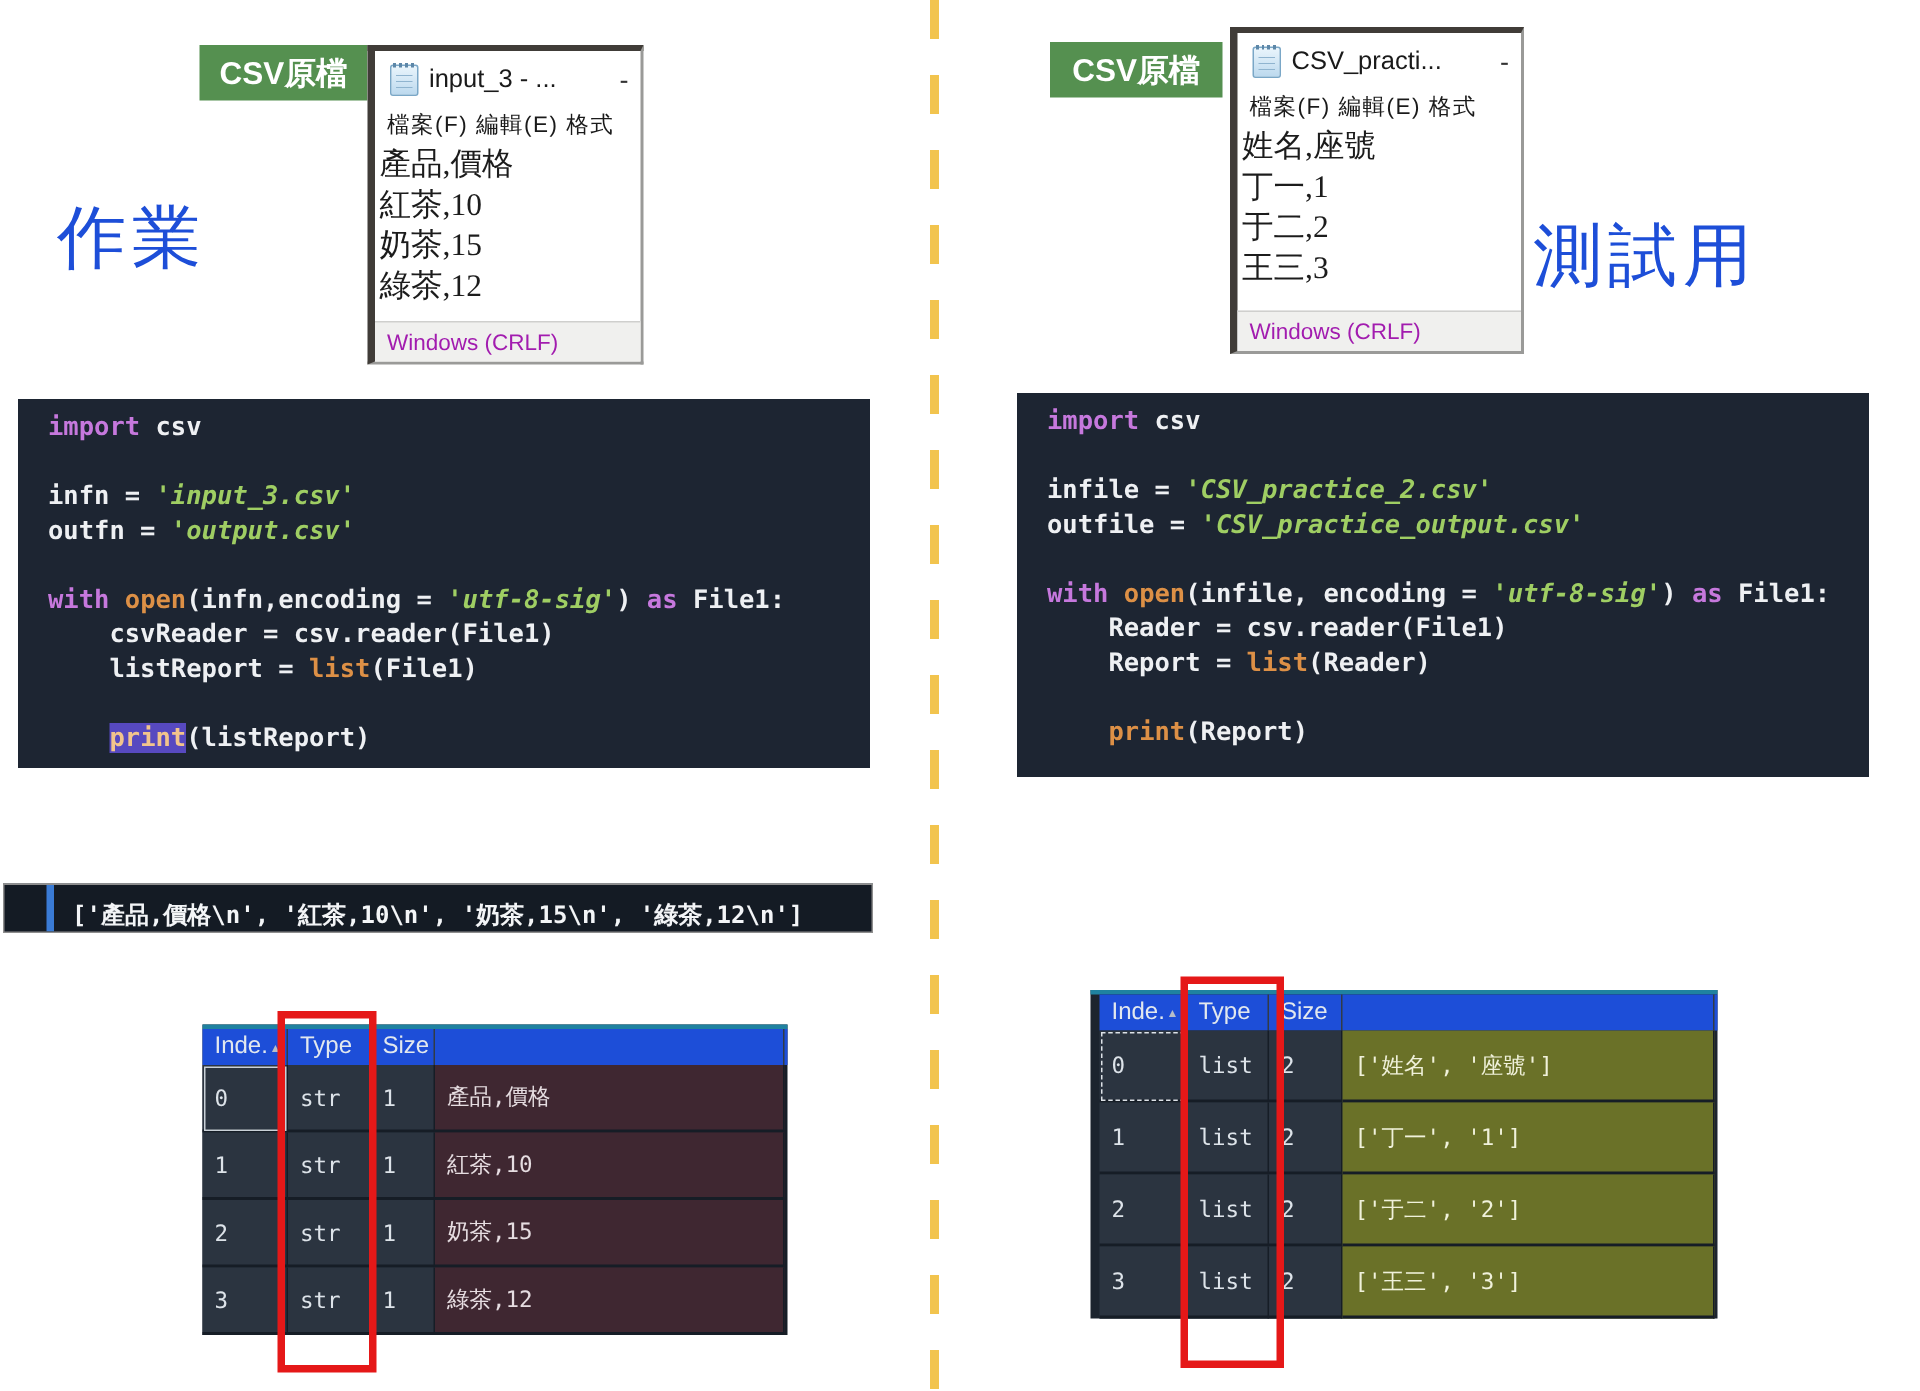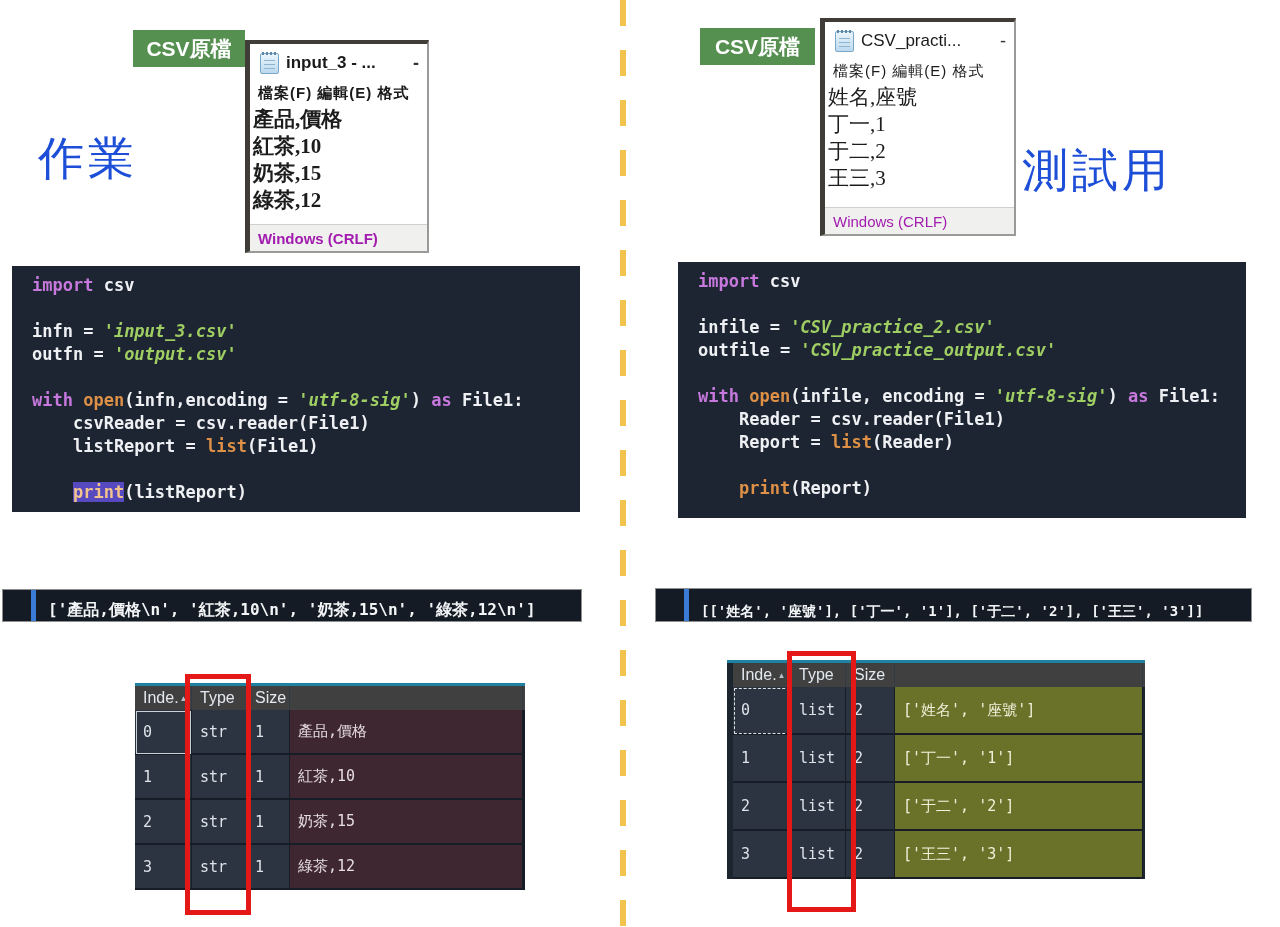--- a/index.html
+++ b/index.html
@@ -20,21 +20,21 @@
 
   
   .rednote { color:#1d4ed8; font-size:46px; font-weight:400; letter-spacing:4px; }
   #note-left { left:38px; top:128px; }
   #note-right{ left:1022px; top:140px; }
 
   
   .notepad { background:#fff; border-top:4px solid #403c38; border-left:5px solid #403c38;
              border-right:2px solid #9a9a98; border-bottom:2px solid #9a9a98;
              display:flex; flex-direction:column; }
-  #notepad-left { left:245px; top:40px; width:184px; height:213px;font-weight:bold; }
+  #notepad-left { left:245px; top:30px; width:184px; height:213px; }
   #notepad-right{ left:820px; top:18px; width:196px; height:218px; }
   .np-titlebar { height:38px; display:flex; align-items:center; padding:0 6px 0 10px; }
   .np-icon { width:19px; height:21px; background:linear-gradient(#eaf5fc,#bcd9ee);
              border:1px solid #7aa7c7; border-radius:2px; position:relative; flex:0 0 auto; }
   .np-icon::before { content:""; position:absolute; left:1px; right:1px; top:-2px; height:3px;
              background:repeating-linear-gradient(90deg,#5d87a8 0 2px, transparent 2px 4px); }
   .np-icon::after { content:""; position:absolute; left:3px; right:3px; top:6px; height:10px;
              background:repeating-linear-gradient(180deg,#8fb4cf 0 1px, transparent 1px 4px); }
   .np-title { font-size:17px; color:#1a1a1a; margin-left:7px; white-space:nowrap;
               overflow:hidden; flex:1 1 auto; }
@@ -66,21 +66,21 @@
             font-family:"DejaVu Sans Mono", monospace; font-weight:bold; color:#f3f5f7;
             white-space:nowrap; overflow:hidden;padding-left:28px; }
   .outbox .bluebar { width:5px; align-self:stretch; background:#3a7bd5; flex:0 0 auto; }
   .outbox .outtext { padding-left:12px; }
   #out-left { left:2px; top:589px; width:580px; height:33px; font-size:16px; }
   #out-right{ left:655px; top:588px; width:597px; height:34px; font-size:14px; }
 
   
   .vtable { border-top:3px solid #1f82a0; background:#161d26;
             font-family:"DejaVu Sans Mono", monospace; }
-  .t-head { display:flex; background:#404040; }
+  .t-head { display:flex; background:#1d4ed8; }
   .t-hcell { font-family:"Liberation Sans", sans-serif; font-size:16px; color:#e2e8ee;
              padding:3px 0 3px 8px; display:flex; align-items:center; overflow:hidden;
              white-space:nowrap; border-right:1px solid #313b46; }
   .t-hcell .sort { font-size:8px; color:#b6bec8; margin-left:1px; }
   .t-row { display:flex; }
   .t-cell { background:#2b3440; color:#dde3e9; font-size:15px; padding-left:8px;
             display:flex; align-items:center; border-right:1px solid #161d26;
             border-bottom:2px solid #161d26; overflow:hidden; white-space:nowrap; }
   #table-left  { left:135px; top:683px; width:390px; }
   #table-right { left:727px; top:660px; width:418px; padding-left:6px; background:#1c242e; }
@@ -183,24 +183,20 @@
       <div>于二,2</div>
       <div>王三,3</div>
     </div>
     <div class="np-status">Windows (CRLF)</div>
   </div>
 
   <div id="note-right" class="abs rednote">測試用</div>
 
   <div id="code-right" class="abs codeblock"><div class="code-line"><span class="kw">import</span><span class="pl"> csv</span></div><div class="code-line">&nbsp;</div><div class="code-line"><span class="pl">infile = </span><span class="str">'CSV_practice_2.csv'</span></div><div class="code-line"><span class="pl">outfile = </span><span class="str">'CSV_practice_output.csv'</span></div><div class="code-line">&nbsp;</div><div class="code-line"><span class="kw">with</span><span class="pl"> </span><span class="fn">open</span><span class="pl">(infile, encoding = </span><span class="str">'utf-8-sig'</span><span class="pl">) </span><span class="kw">as</span><span class="pl"> File1:</span></div><div class="code-line"><span class="pl">    Reader = csv.reader(File1)</span></div><div class="code-line"><span class="pl">    Report = </span><span class="fn">list</span><span class="pl">(Reader)</span></div><div class="code-line">&nbsp;</div><div class="code-line"><span class="pl">    </span><span class="fn">print</span><span class="pl">(Report)</span></div></div>
 
-  <div id="out-right" class="abs outbox">
-    <span class="bluebar"></span>
-    <span class="outtext">[['姓名', '座號'], ['丁一', '1'], ['于二', '2'], ['王三', '3']]</span>
-  </div>
 
   <div id="table-right" class="abs vtable">
       <div class="t-head">
         <div class="t-hcell c0">Inde.<span class="sort">▲</span></div>
         <div class="t-hcell c1">Type</div>
         <div class="t-hcell c2">Size</div>
         <div class="t-hcell c3"></div>
       </div>
       <div class="t-row">
         <div class="t-cell c0 sel">0</div>

